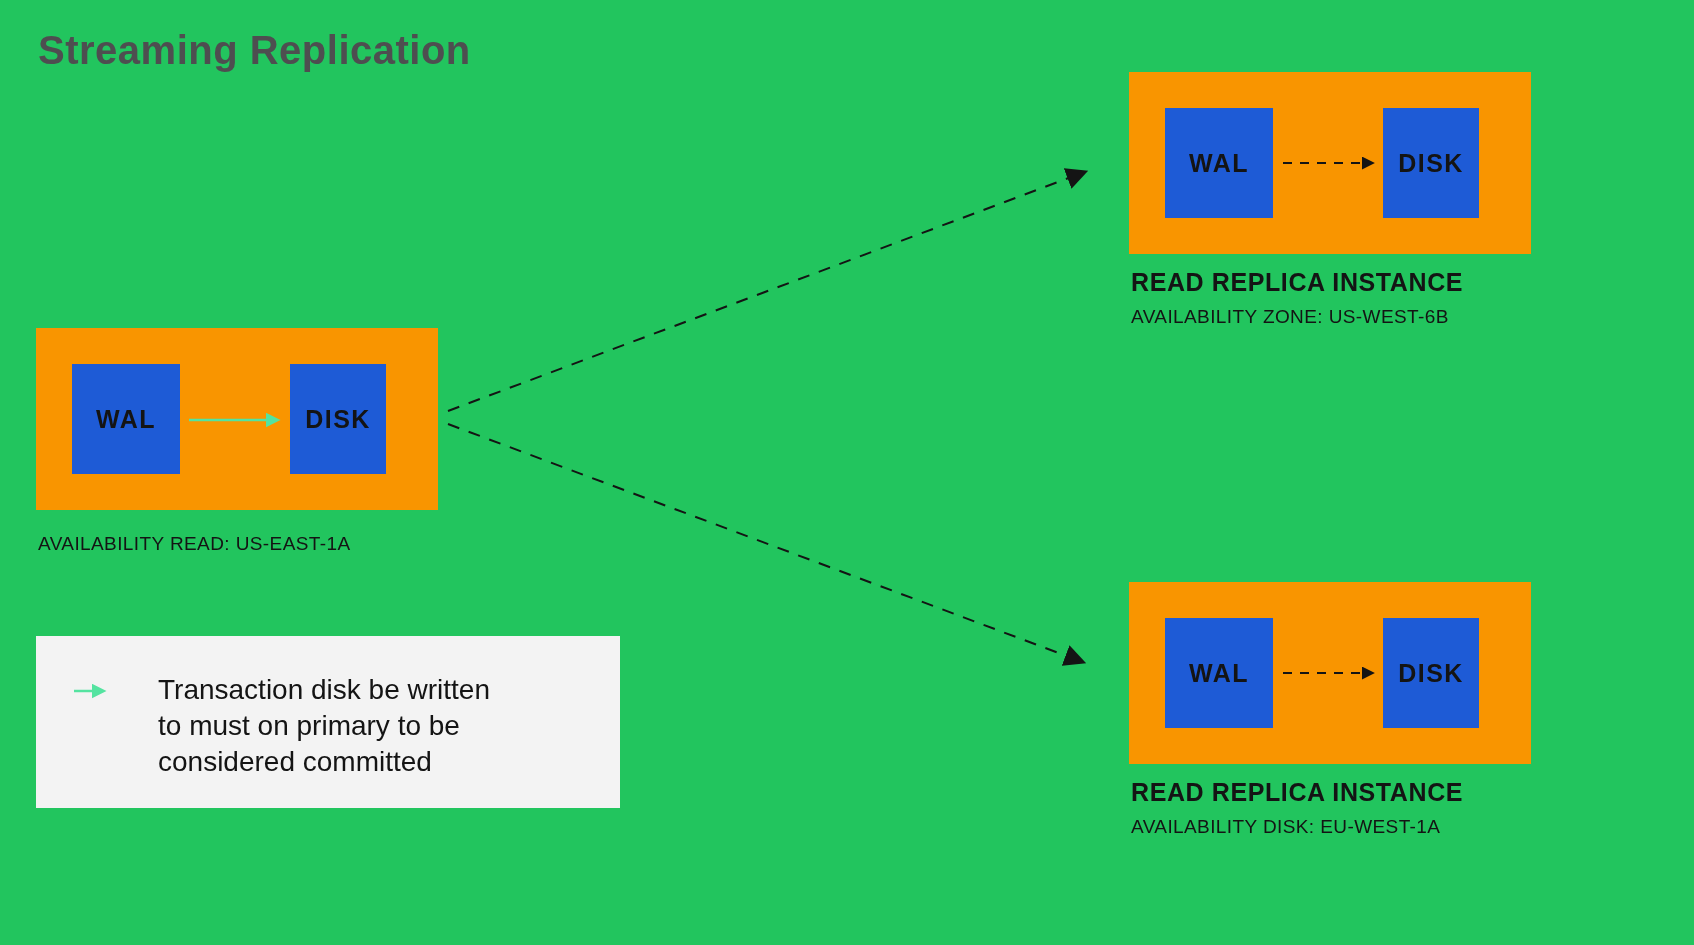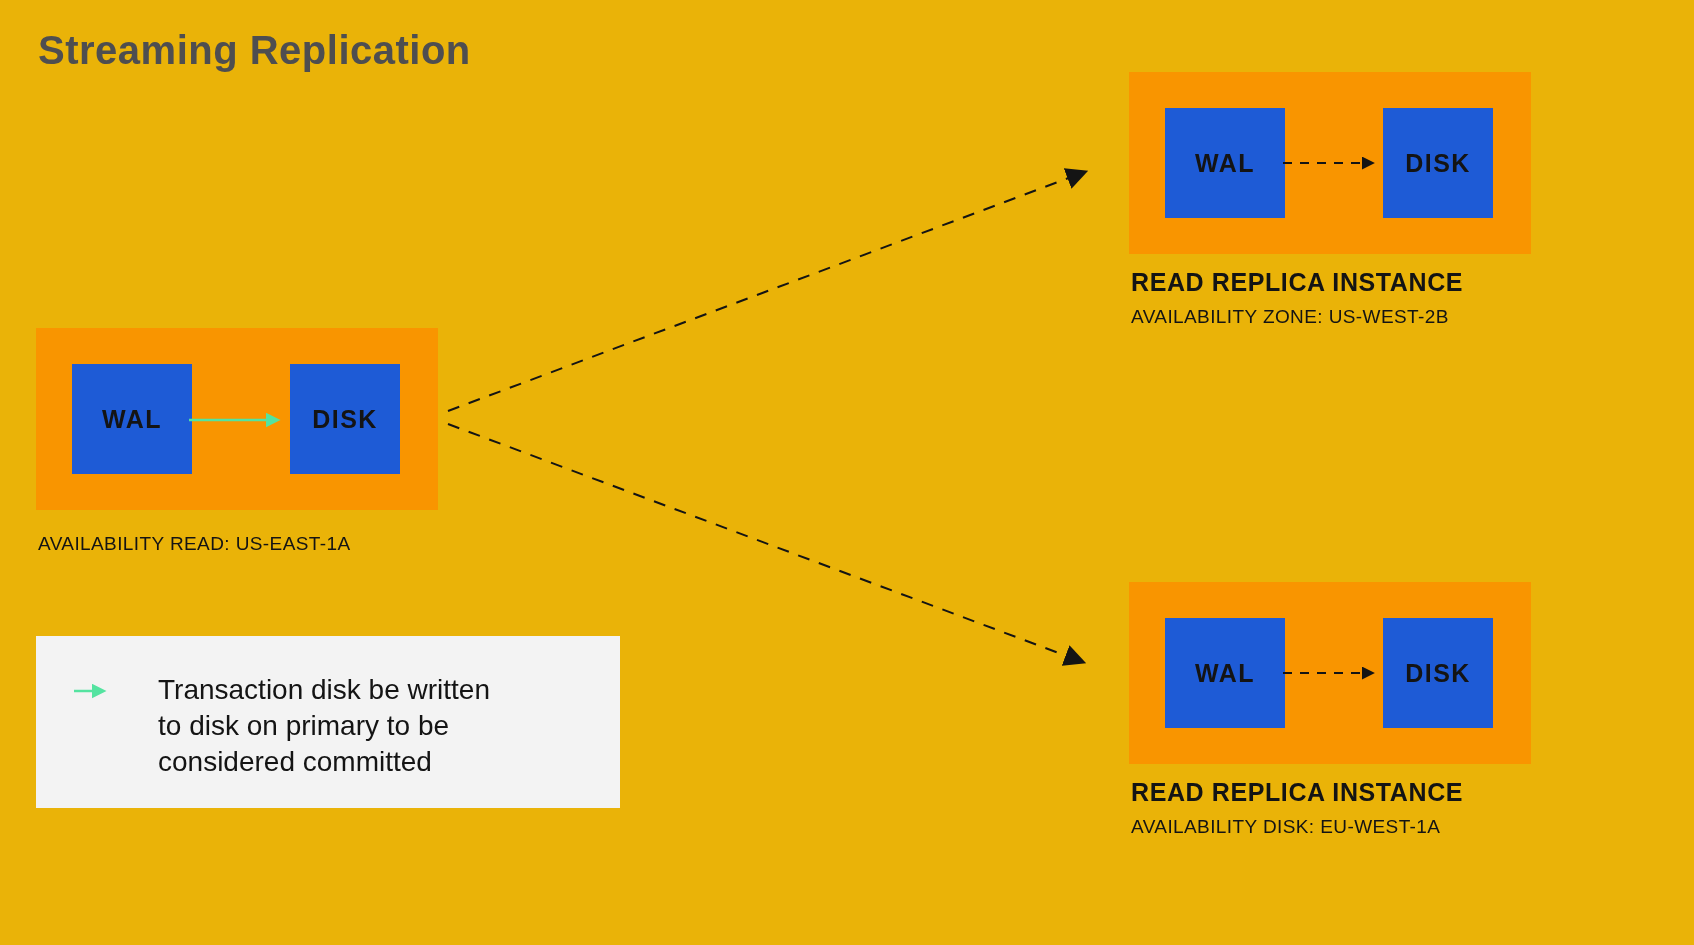--- a/index.html
+++ b/index.html
@@ -5,21 +5,21 @@
   html, body {
     margin: 0;
     padding: 0;
     background: #ffffff;
     font-family: "Liberation Sans", "DejaVu Sans", sans-serif;
   }
   .page {
     position: relative;
     width: 1694px;
     height: 945px;
-    background: #eab308;
+    background: #22c55e;
     overflow: hidden;
   }
   .title {
     position: absolute;
     left: 38px;
     top: 28px;
     margin: 0;
     font-size: 40px;
     font-weight: 600;
     letter-spacing: 0.5px;
@@ -39,33 +39,33 @@
     width: 402px;
     height: 182px;
     background: var(--orange);
   }
   .instance.primary       { left: 36px;   top: 328px; }
   .instance.replica-top   { left: 1129px; top: 72px;  }
   .instance.replica-bottom{ left: 1129px; top: 582px; }
   .node {
     position: absolute;
     top: 36px;
-    width: 120px;
+    width: 108px;
     height: 110px;
     background: var(--blue);
     display: flex;
     align-items: center;
     justify-content: center;
     color: var(--text);
     font-size: 25px;
     font-weight: 700;
     letter-spacing: 1.5px;
   }
   .node.wal  { left: 36px; }
-  .node.disk { left: 254px; width: 110px; }
+  .node.disk { left: 254px; width: 96px; }
   .caption {
     position: absolute;
     color: var(--text);
     z-index: 2;
   }
   .caption.primary       { left: 38px;   top: 524px; }
   .caption.replica-top   { left: 1131px; top: 268px; }
   .caption.replica-bottom{ left: 1131px; top: 778px; }
   .caption .caption-title {
     font-size: 25px;
@@ -118,40 +118,40 @@
   <div class="instance replica-top">
     <div class="node wal">
       <span>WAL</span>
     </div>
     <div class="node disk">
       <span>DISK</span>
     </div>
   </div>
   <div class="caption replica-top">
     <div class="caption-title">READ REPLICA INSTANCE</div>
-    <div class="caption-zone">AVAILABILITY ZONE: US-WEST-2B</div>
+    <div class="caption-zone">AVAILABILITY ZONE: US-WEST-6B</div>
   </div>
 
   <div class="instance replica-bottom">
     <div class="node wal">
       <span>WAL</span>
     </div>
     <div class="node disk">
       <span>DISK</span>
     </div>
   </div>
   <div class="caption replica-bottom">
     <div class="caption-title">READ REPLICA INSTANCE</div>
     <div class="caption-zone">AVAILABILITY DISK: EU-WEST-1A</div>
   </div>
 
   <div class="legend">
     <div class="legend-text">
       <div>Transaction disk be written</div>
-      <div>to disk on primary to be</div>
+      <div>to must on primary to be</div>
       <div>considered committed</div>
     </div>
   </div>
 
   <svg class="overlay" width="1694" height="945" viewBox="0 0 1694 945">
     <defs>
       <marker id="arrowBlackBig" markerWidth="11" markerHeight="11" viewBox="0 0 10 10" refX="7" refY="5" orient="auto">
         <path d="M0 0 L10 5 L0 10 z" style="fill: var(--text);"></path>
       </marker>
       <marker id="arrowBlackSmall" markerWidth="6.5" markerHeight="6.5" viewBox="0 0 10 10" refX="7" refY="5" orient="auto">

